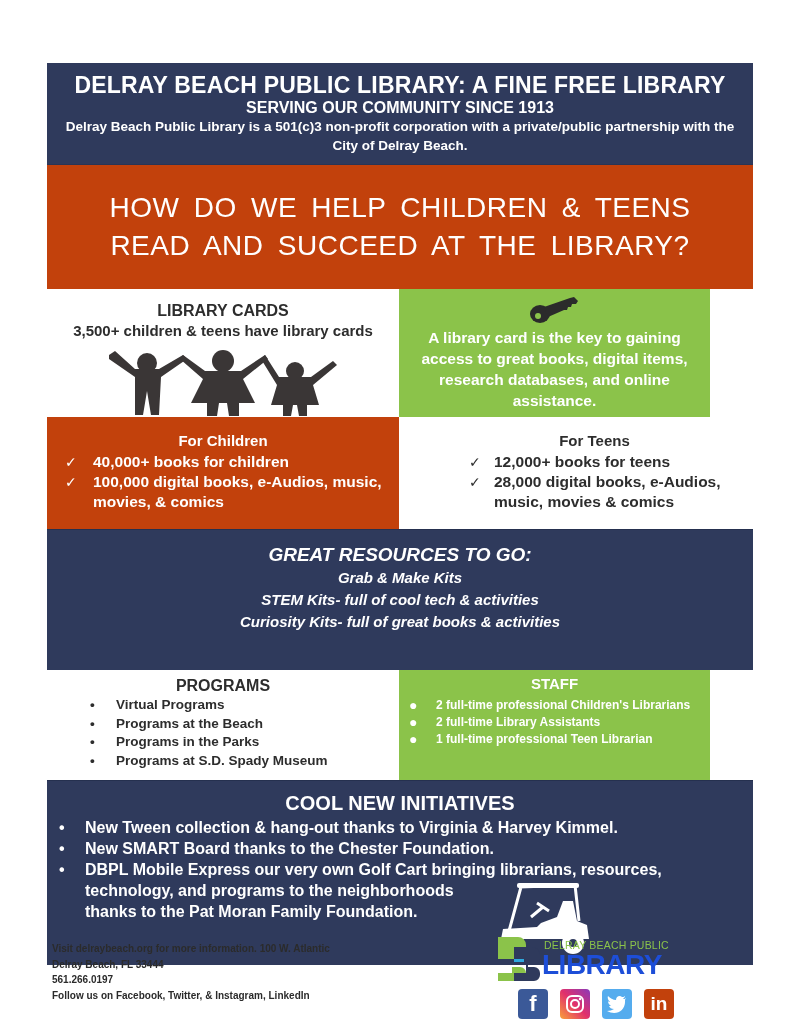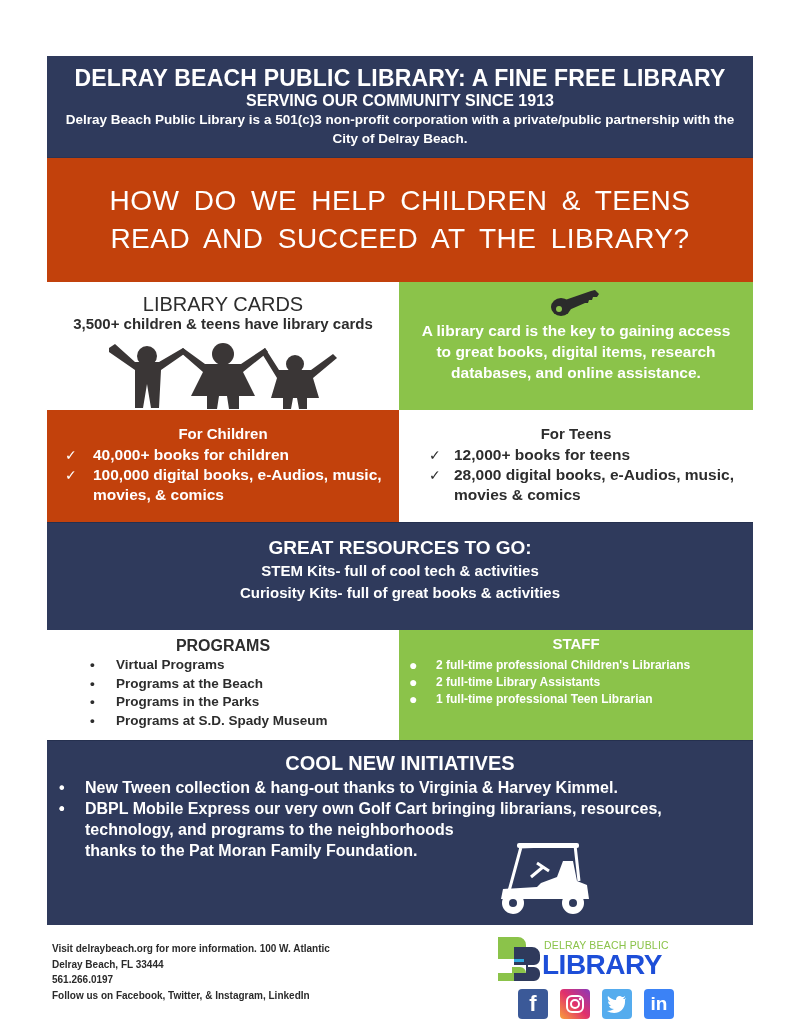--- a/index.html
+++ b/index.html
@@ -1,61 +1,61 @@
 <!DOCTYPE html>
 <html><head>
 <meta charset="utf-8">
 <style>
   * { box-sizing: border-box; margin: 0; padding: 0; }
   html, body { width: 800px; height: 1024px; background: #ffffff; overflow: hidden; }
   body { font-family: "Liberation Sans", "DejaVu Sans", sans-serif; position: relative; color: #2d2d2d; }
 
-  .sheet { position: absolute; left: 47px; top: 56px; width: 706px; }
+  .sheet { position: absolute; left: 47px; top: 63px; width: 706px; }
 
   .navy { background: #2f3a5c; color: #ffffff; }
   .sky  { background: #c2410c; color: #ffffff; }
   .lime { background: #8bc34a; color: #ffffff; }
   .white { background: #ffffff; color: #2d2d2d; }
 
   
   .hdr { height: 101px; text-align: center; padding-top: 9px; }
   .hdr .t1 { font-weight: bold; font-size: 23px; letter-spacing: 0.2px; line-height: 27px; }
   .hdr .t2 { font-weight: bold; font-size: 16px; line-height: 18px; }
   .hdr .t3 { font-weight: bold; font-size: 13.5px; line-height: 19px; padding: 0 6px; }
 
   
   .question { height: 125px; display: flex; align-items: center; justify-content: center; text-align: center; border-top: 1px solid #2a3455; }
   .question span { font-size: 28px; line-height: 38px; letter-spacing: 0.5px; word-spacing: 6px; display: block; width: 600px; }
 
   .row { display: flex; }
   .col-l { width: 352px; }
-  .col-r { width: 354px; }
+  .col-r { width: 311px; }
 
   
   .cards-row { height: 128px; }
   .cards-left { text-align: center; padding-top: 12px; }
-  .cards-left .h { font-weight: normal; font-size: 20px; line-height: 20px; }
+  .cards-left .h { font-weight: bold; font-size: 16px; line-height: 20px; }
   .cards-left .s { font-weight: bold; font-size: 15px; line-height: 20px; }
   .people { display: block; margin: 8px auto 0; }
   .cards-right { text-align: center; padding-top: 6px; }
   .cards-right .key { display: block; margin: 0 auto 2px; }
   .cards-right .txt { font-weight: bold; font-size: 15.5px; line-height: 21px; padding: 0 18px; }
 
   
-  .ct-row { height: 112px; }
+  .ct-row { height: 112px; gap: 40px; }
   .ct { padding-top: 14px; }
   .ct .h { font-weight: bold; font-size: 15px; text-align: center; line-height: 20px; }
   .ct ul { list-style: none; margin-top: 1px; }
   .ct li { position: relative; font-weight: bold; font-size: 15.5px; line-height: 20px; padding-left: 46px; }
   .ct li .chk { position: absolute; left: 18px; top: 0; font-weight: normal; font-size: 14px; }
   .ct-right li { padding-left: 55px; }
   .ct-right li .chk { left: 30px; }
 
   
-  .res { height: 108px; text-align: center; padding-top: 12px; border-top: 1px solid #25304f; }
+  .res { height: 141px; text-align: center; padding-top: 12px; border-top: 1px solid #25304f; font-style: italic; }
   .res .h { font-weight: bold; font-size: 19px; line-height: 25px; }
   .res .l { font-weight: bold; font-size: 15px; line-height: 22px; }
 
   
   .ps-row { height: 110px; }
   .prog { padding-top: 6px; }
   .prog .h { text-align: center; font-weight: bold; font-size: 16px; line-height: 20px; }
   .prog ul, .staff ul { list-style: none; }
   .prog li { position: relative; font-weight: bold; font-size: 13.5px; line-height: 18.5px; padding-left: 69px; }
   .prog li .dot { position: absolute; left: 43px; top: 0; }
@@ -137,20 +137,21 @@
       <div class="h">For Teens</div>
       <ul>
         <li><span class="chk">✓</span><span>12,000+ books for teens</span></li>
         <li><span class="chk">✓</span><span>28,000 digital books, e-Audios, music, movies &amp; comics</span></li>
       </ul>
     </div>
   </div>
 
   <div class="res navy">
     <div class="h">GREAT RESOURCES TO GO:</div>
+    <div class="l">Grab &amp; Make Kits</div>
     <div class="l">STEM Kits- full of cool tech &amp; activities</div>
     <div class="l">Curiosity Kits- full of great books &amp; activities</div>
   </div>
 
   <div class="row ps-row">
     <div class="col-l white prog">
       <div class="h">PROGRAMS</div>
       <ul>
         <li><span class="dot">•</span><span>Virtual Programs</span></li>
         <li><span class="dot">•</span><span>Programs at the Beach</span></li>
@@ -165,21 +166,21 @@
         <li><span class="dot">●</span><span>2 full-time Library Assistants</span></li>
         <li><span class="dot">●</span><span>1 full-time professional Teen Librarian</span></li>
       </ul>
     </div>
   </div>
 
   <div class="init navy">
     <div class="h">COOL NEW INITIATIVES</div>
     <ul>
       <li><span class="dot">•</span><span>New Tween collection &amp; hang-out thanks to Virginia &amp; Harvey Kimmel.</span></li>
-      <li><span class="dot">•</span></li>
+      <li><span class="dot">•</span><span>New SMART Board thanks to the Chester Foundation.</span></li>
       <li><span class="dot">•</span><span>DBPL Mobile Express our very own Golf Cart bringing librarians, resources,</span></li>
       <li><span>technology, and programs to the neighborhoods</span></li>
       <li><span>thanks to the Pat Moran Family Foundation.</span></li>
     </ul>
     <svg class="cart" width="96" height="80" viewBox="0 0 96 80">
       <g fill="none" stroke="#ffffff" stroke-width="3">
         <path d="M22 10 L80 8 M24 10 L12 54 M78 8 L82 44"></path>
         <path d="M34 40 L46 30 M40 26 L52 34"></path>
       </g>
       <g fill="#ffffff">
@@ -218,14 +219,14 @@
       <rect x="2" y="2" width="16" height="16" rx="5" fill="none" stroke="#fff" stroke-width="2"></rect>
       <circle cx="10" cy="10" r="4" fill="none" stroke="#fff" stroke-width="2"></circle>
       <circle cx="15" cy="5" r="1.2" fill="#fff"></circle>
     </svg>
   </div>
   <div class="s" style="background:#55acee;">
     <svg width="20" height="18" viewBox="0 0 20 18">
       <path d="M19 3 C18 4 17 4 16 4 C17 3 18 2 18 1 C17 2 16 2 15 2 C13 0 9 1 9 5 C6 5 3 3 1 1 C0 4 2 6 3 7 C2 7 2 7 1 6 C1 9 3 10 4 11 C3 11 2 11 2 11 C3 13 4 14 7 14 C5 15 3 16 0 16 C9 21 19 16 18 5 C18 4 19 4 19 3 Z" fill="#fff"></path>
     </svg>
   </div>
-  <div class="s" style="background:#3b82f6; font-size:19px;">in</div>
+  <div class="s" style="background:#c2410c; font-size:19px;">in</div>
 </div>
 
 </body></html>

